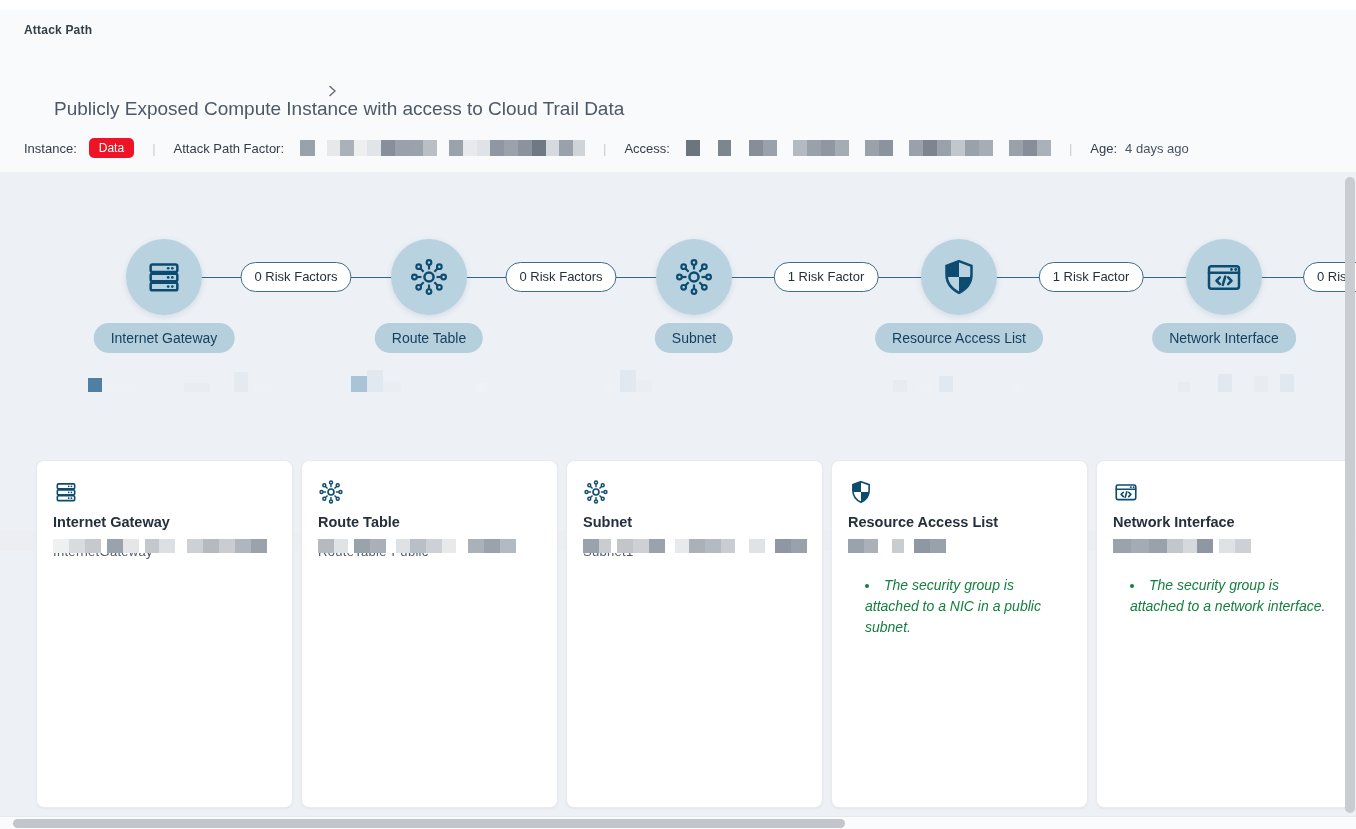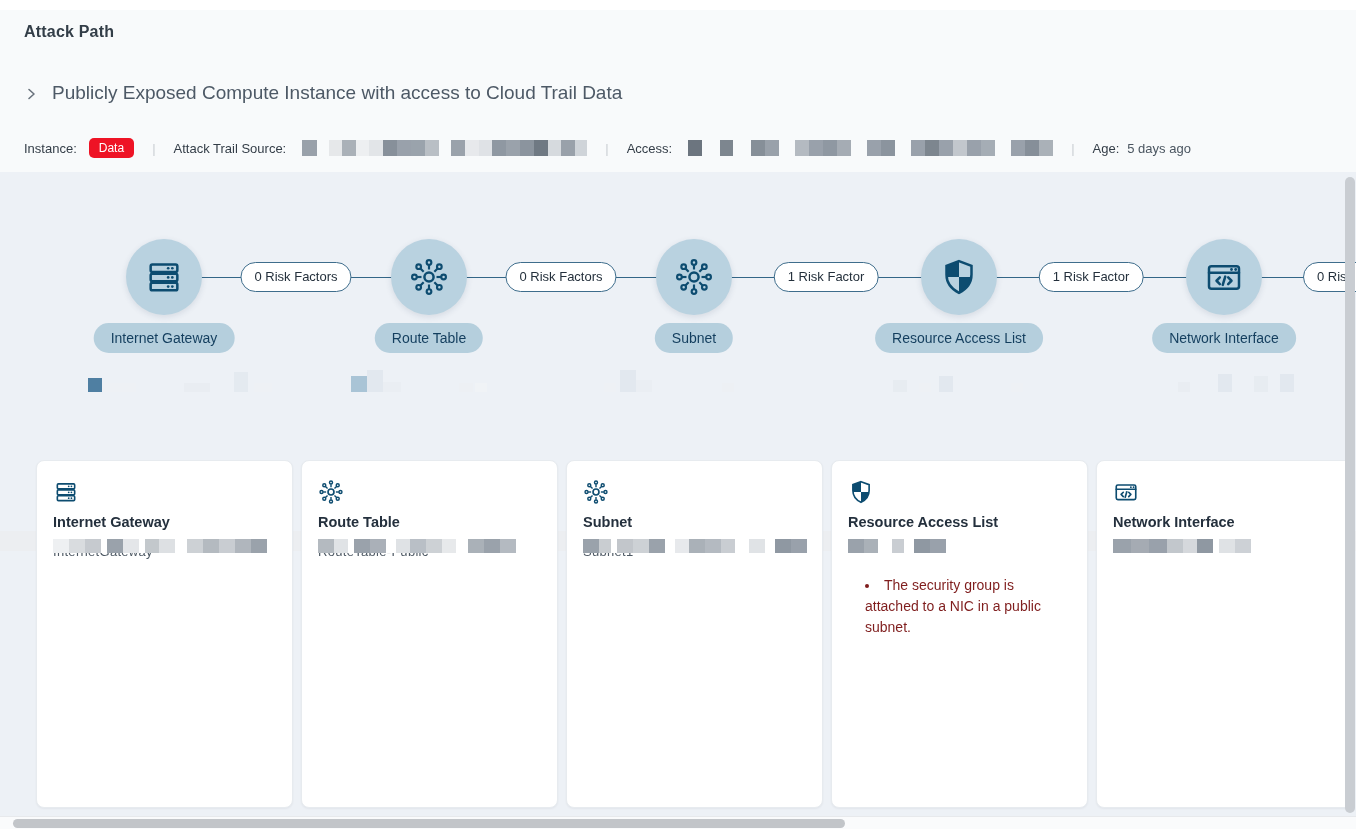--- a/index.html
+++ b/index.html
@@ -6,22 +6,22 @@
   html,body { width:1356px; height:829px; overflow:hidden; }
   body {
     font-family: "Liberation Sans", sans-serif;
     background:#f8fafb;
     position:relative;
     color:#333d47;
   }
   .top-white { position:absolute; left:0; top:0; width:100%; height:10px; background:#ffffff; }
 
   
-  .page-title { position:absolute; left:24px; top:23px; font-size:16px; font-weight:700; color:#333e48; letter-spacing:.2px; }
-  .finding-row { position:absolute; left:24px; top:82px; display:flex; align-items:center; cursor:pointer; }
+  .page-title { position:absolute; left:24px; top:23px; font-size:12px; font-weight:700; color:#333e48; letter-spacing:.2px; }
+  .finding-row { position:absolute; left:40px; top:82px; display:flex; align-items:center; cursor:pointer;flex-direction:column; }
   .finding-row .chev { width:14px; height:14px; margin-top:2px; flex:0 0 auto; }
   .finding-title { margin-left:14px; font-size:19px; color:#4d5966; }
 
   .meta-row { position:absolute; left:24px; top:137px; height:22px; display:flex; align-items:center; font-size:13px; }
   .meta-label { color:#333d47; }
   .sev-badge { margin-left:12px; background:#ee1325; color:#ffffff; font-size:12px; padding:3px 10px; border-radius:5px; }
   .sep { margin:0 18px; color:#c9ced3; font-size:13px; }
   .meta-value { margin-left:8px; color:#4a5560; }
   .meta-red { margin-left:16px; height:16px; }
 
@@ -47,21 +47,21 @@
   
   .card { position:absolute; top:288px; width:257px; height:348px; background:#ffffff;
     border:1px solid #e7ebef; border-radius:8px; box-shadow:0 1px 2px rgba(16,24,40,.05);
     padding:18px 16px; z-index:2; }
   .card .card-icon { width:26px; height:26px; }
   .card-title { margin-top:9px; font-size:14.5px; font-weight:700; color:#24303d; }
   .card-red { margin-top:9px; height:14px; position:relative; z-index:2; }
   .clip-text { height:7px; overflow:hidden; }
   .clip-text span { display:block; font-size:13px; line-height:16px; margin-top:-9px; color:#4e5964; letter-spacing:.3px; }
   .card ul { margin-top:15px; padding-left:17px; list-style-position:inside; }
-  .card li { font-size:14px; line-height:21px; color:#7f1d1d; }
+  .card li { font-size:14px; line-height:21px; color:#15803d;font-style:italic; }
 
   
   [data-redaction] { display:flex; align-items:flex-end; }
   [data-redaction] span { display:inline-block; flex:0 0 auto; }
 
   
   .hscroll-track { position:absolute; left:0; bottom:0; width:1356px; height:13px; background:#fafbfc; border-top:1px solid #e7e9ec; z-index:6; }
   .hscroll-thumb { position:absolute; left:13px; top:2px; width:832px; height:9px; border-radius:4.5px; background:#c2c5c9; cursor:pointer; }
   .vscroll-thumb { position:absolute; right:1px; top:177px; width:10px; height:636px; border-radius:5px; background:#c9cdd2; cursor:pointer; z-index:6; }
 
@@ -78,21 +78,21 @@
   <svg class="chev" viewBox="0 0 14 14" fill="none" stroke="#6a737d" stroke-width="1.6" stroke-linecap="round" stroke-linejoin="round">
       <polyline points="5,2.5 10,7 5,11.5"></polyline>
     </svg>
   <div class="finding-title">Publicly Exposed Compute Instance with access to Cloud Trail Data</div>
 </div>
 
 <div class="meta-row">
   <span class="meta-label">Instance:</span>
   <span class="sev-badge">Data</span>
   <span class="sep">|</span>
-  <span class="meta-label">Attack Trail Source:</span>
+  <span class="meta-label">Attack Path Factor:</span>
   <span class="meta-red" data-redaction="meta.source_redaction">
       <span style="margin-left: 0px; width: 15px; height: 16px; background: rgb(153, 161, 170);"></span>
       <span style="margin-left: 12px; width: 13px; height: 16px; background: rgb(230, 232, 234);"></span>
       <span style="margin-left: 0px; width: 14px; height: 16px; background: rgb(170, 177, 184);"></span>
       <span style="margin-left: 0px; width: 13px; height: 16px; background: rgb(237, 239, 241);"></span>
       <span style="margin-left: 0px; width: 14px; height: 16px; background: rgb(226, 229, 232);"></span>
       <span style="margin-left: 0px; width: 14px; height: 16px; background: rgb(135, 144, 154);"></span>
       <span style="margin-left: 0px; width: 14px; height: 16px; background: rgb(153, 161, 171);"></span>
       <span style="margin-left: 0px; width: 14px; height: 16px; background: rgb(154, 163, 172);"></span>
       <span style="margin-left: 0px; width: 14px; height: 16px; background: rgb(185, 191, 197);"></span>
@@ -125,21 +125,21 @@
       <span style="margin-left: 0px; width: 14px; height: 16px; background: rgb(153, 161, 171);"></span>
       <span style="margin-left: 0px; width: 14px; height: 16px; background: rgb(194, 199, 205);"></span>
       <span style="margin-left: 0px; width: 14px; height: 16px; background: rgb(153, 161, 171);"></span>
       <span style="margin-left: 0px; width: 14px; height: 16px; background: rgb(165, 173, 181);"></span>
       <span style="margin-left: 16px; width: 14px; height: 16px; background: rgb(153, 161, 171);"></span>
       <span style="margin-left: 0px; width: 14px; height: 16px; background: rgb(134, 143, 153);"></span>
       <span style="margin-left: 0px; width: 14px; height: 16px; background: rgb(170, 177, 184);"></span>
     </span>
   <span class="sep">|</span>
   <span class="meta-label">Age:</span>
-  <span class="meta-value">5 days ago</span>
+  <span class="meta-value">4 days ago</span>
 </div>
 
 <div class="panel">
   <div class="edge-line"></div>
 
   <div class="node-circle" style="left:126px">
     <svg width="40" height="40" viewBox="0 0 48 48" fill="none" stroke="#0d4c70" stroke-width="3">
       <rect x="8" y="9" width="32" height="9" rx="2"></rect>
         <rect x="8" y="20" width="32" height="9" rx="2"></rect>
         <rect x="8" y="31" width="32" height="9" rx="2"></rect>
@@ -439,19 +439,22 @@
         <span style="margin-left: 0px; width: 18px; height: 14px; background: rgb(153, 161, 171);"></span>
         <span style="margin-left: 0px; width: 16px; height: 14px; background: rgb(194, 199, 204);"></span>
         <span style="margin-left: 0px; width: 14px; height: 14px; background: rgb(213, 216, 220);"></span>
         <span style="margin-left: 0px; width: 16px; height: 14px; background: rgb(143, 152, 162);"></span>
         <span style="margin-left: 6px; width: 16px; height: 14px; background: rgb(223, 226, 229);"></span>
         <span style="margin-left: 0px; width: 16px; height: 14px; background: rgb(205, 209, 214);"></span>
       </div>
     <div class="clip-text">
         <span></span>
       </div>
+    <ul>
+      <li>The security group is attached to a network interface.</li>
+    </ul>
   </div>
 </div>
 
 <div class="vscroll-thumb"></div>
 <div class="hscroll-track">
   <div class="hscroll-thumb"></div>
 </div>
 
 </body></html>

